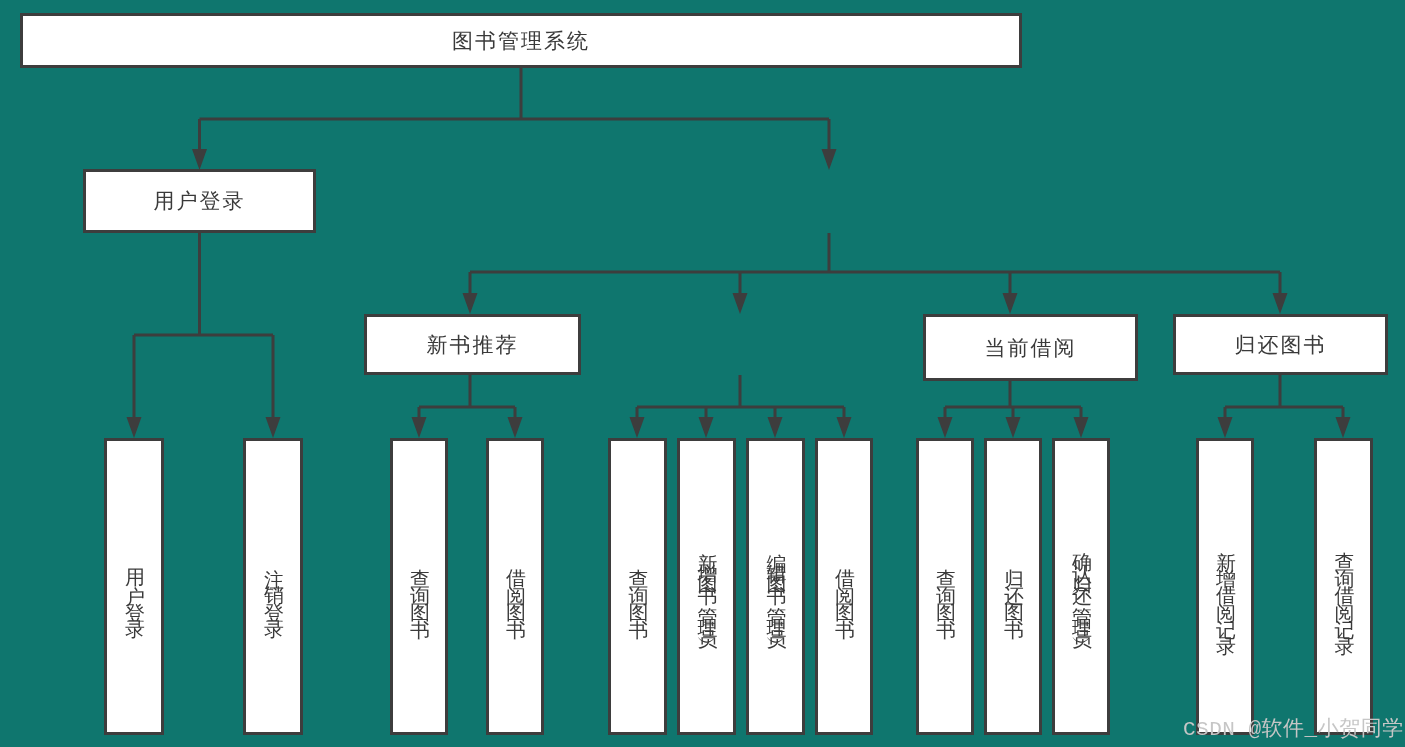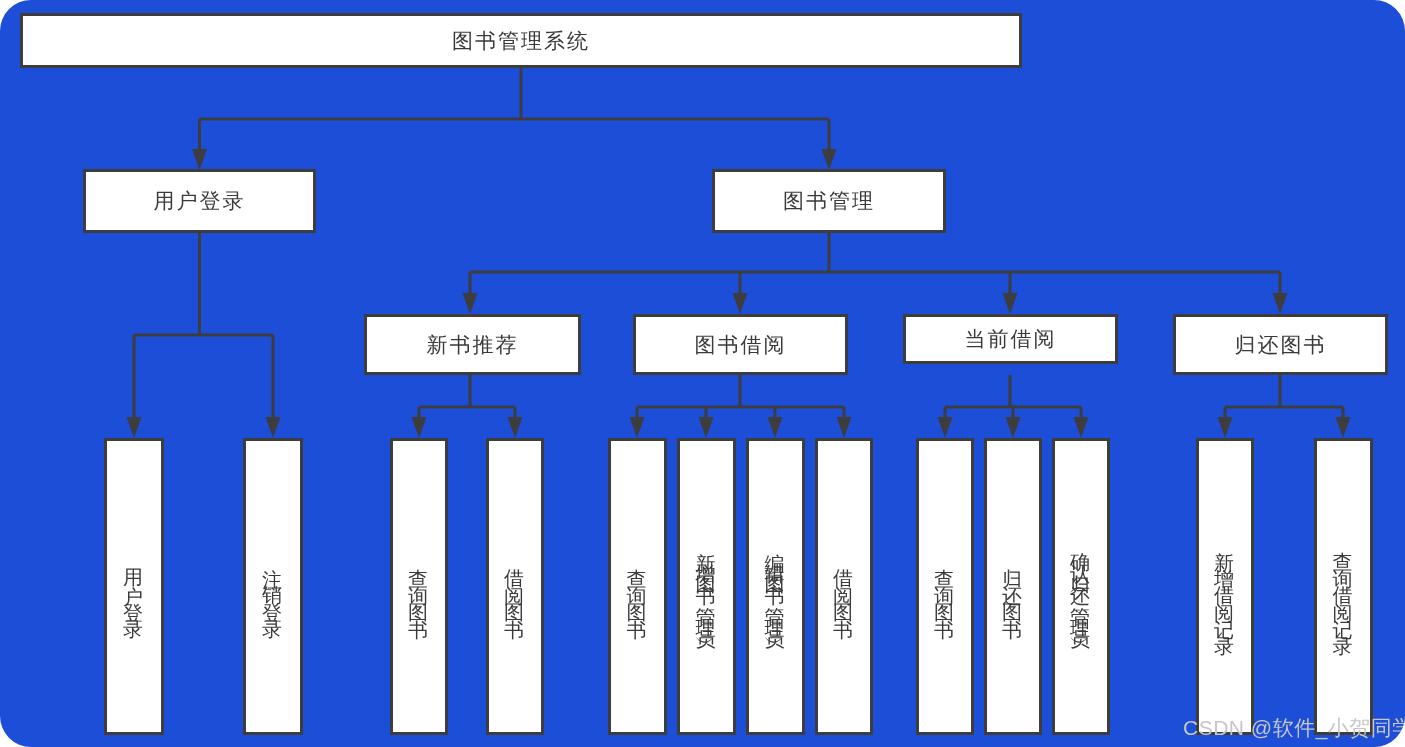--- a/index.html
+++ b/index.html
@@ -1,22 +1,21 @@
 <!DOCTYPE html>
 <html><head>
 <meta charset="utf-8">
 <style>
   html,body{margin:0;padding:0;background:#ffffff;}
   .stage{
     position:relative;
     width:1405px;height:747px;
-    background:#1d4ed8;
-    font-family:Liberation Sans, sans-serif;
+    background:#0f766e;
+    font-family:Liberation Mono, monospace;
     overflow:hidden;
-    border-radius:31px;
   }
   .connectors{
     position:absolute;left:0;top:0;width:1405px;height:747px;
   }
   .connectors path{stroke:#3d3d3d;stroke-width:3;fill:none;}
   .connectors polygon{fill:#3d3d3d;stroke:none;}
   .node{
     position:absolute;
     box-sizing:border-box;
     background:#ffffff;
@@ -84,31 +83,25 @@
     <polygon points="1335.5,417 1350.5,417 1343,438"></polygon>
   </svg>
 
   <div class="node" style="left:20px;top:13px;width:1002px;height:55px">
     <span>图书管理系统</span>
   </div>
 
   <div class="node" style="left:83px;top:169px;width:233px;height:64px">
     <span>用户登录</span>
   </div>
-  <div class="node" style="left:712px;top:169px;width:234px;height:64px">
-    <span>图书管理</span>
-  </div>
 
   <div class="node" style="left:364px;top:314px;width:217px;height:61px">
     <span>新书推荐</span>
   </div>
-  <div class="node" style="left:633px;top:314px;width:215px;height:61px">
-    <span>图书借阅</span>
-  </div>
-  <div class="node" style="left:903px;top:314px;width:215px;height:50px">
+  <div class="node" style="left:923px;top:314px;width:215px;height:67px">
     <span>当前借阅</span>
   </div>
   <div class="node" style="left:1173px;top:314px;width:215px;height:61px">
     <span>归还图书</span>
   </div>
 
   <div class="node leaf" style="left:104px;top:438px;width:60px;height:297px">
     <span>用户登录</span>
   </div>
   <div class="node leaf" style="left:243px;top:438px;width:60px;height:297px">

